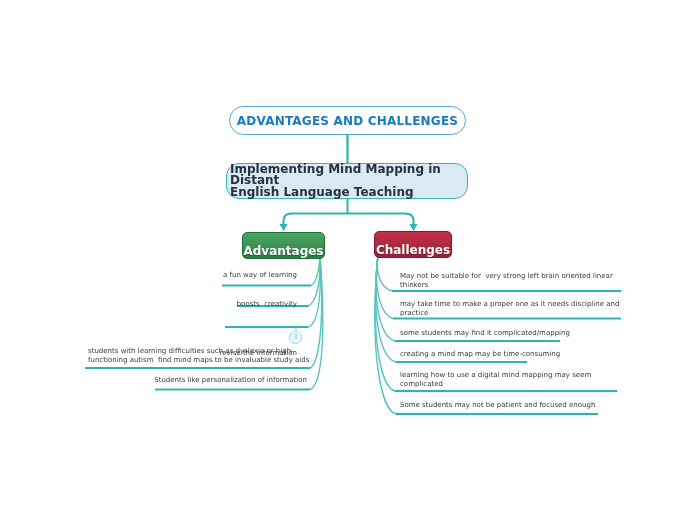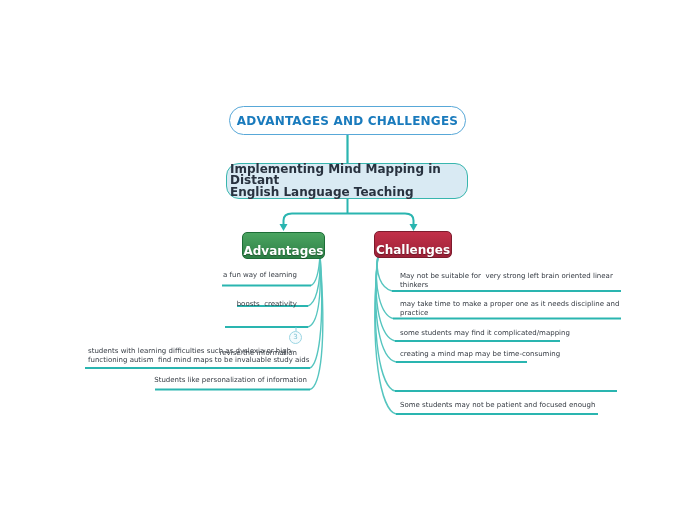--- a/index.html
+++ b/index.html
@@ -118,15 +118,17 @@
   <div class="leaf right" style="right:390px;top:376px;">Students like personalization of information</div>
 
   <div class="badge">3</div>
 
   <div class="leaf" style="left:400px;top:272px;">May not be suitable for  very strong left brain oriented linear
 thinkers</div>
   <div class="leaf" style="left:400px;top:300px;">may take time to make a proper one as it needs discipline and
 practice</div>
   <div class="leaf" style="left:400px;top:329px;">some students may find it complicated/mapping</div>
   <div class="leaf" style="left:400px;top:350px;">creating a mind map may be time-consuming</div>
+  <div class="leaf" style="left:400px;top:371px;">learning how to use a digital mind mapping may seem
+complicated</div>
   <div class="leaf" style="left:400px;top:401px;text-align:center;">Some students may not be patient and focused enough</div>
 
 </div>
 
 </body></html>

